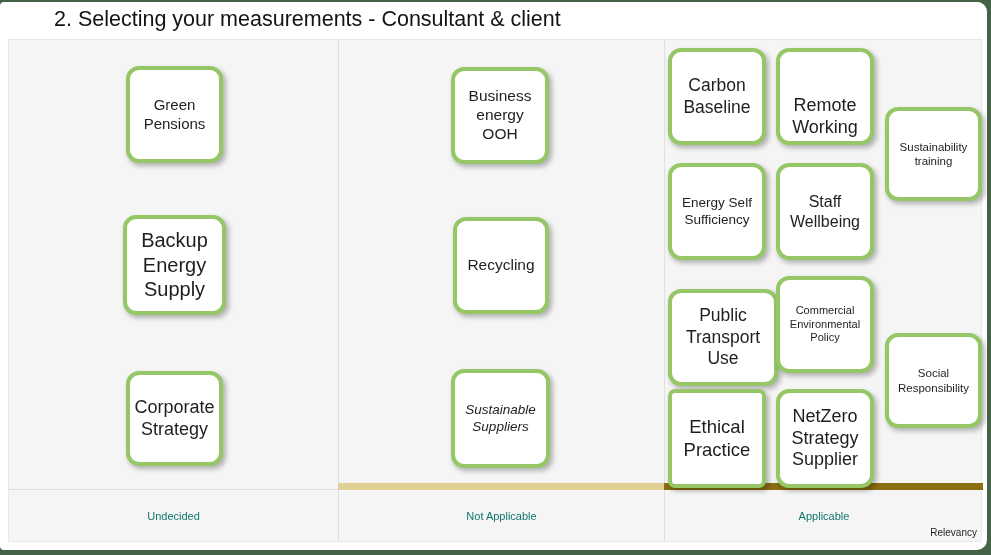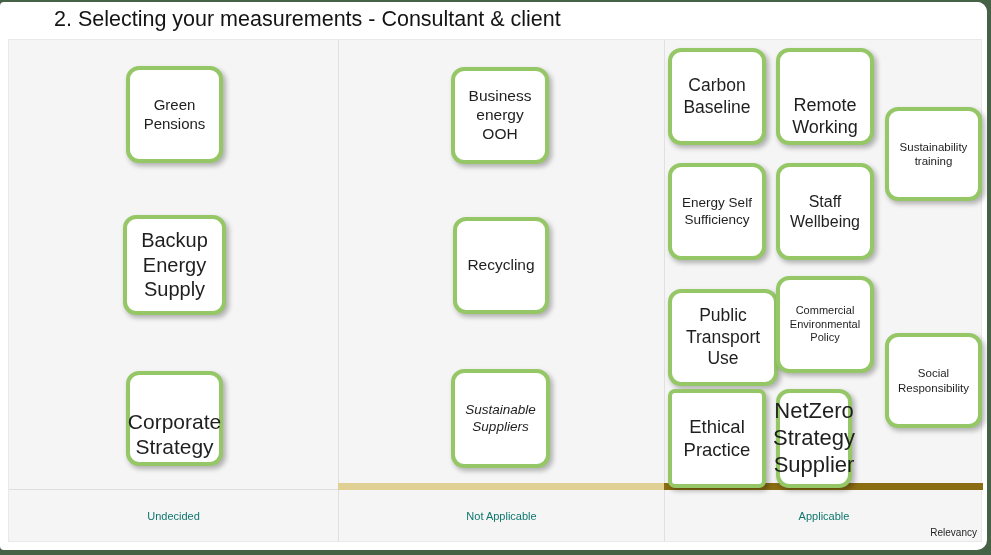--- a/index.html
+++ b/index.html
@@ -89,21 +89,21 @@
         </div>
       </div>
 
       <div id="cards">
           <div class="card" style="left: 117px; top: 26px; width: 97px; height: 97px; font-size: 15px;">
             <span>Green Pensions</span>
           </div>
           <div class="card" style="left: 114px; top: 175px; width: 103px; height: 100px; font-size: 20px;">
             <span>Backup Energy Supply</span>
           </div>
-          <div class="card" style="left: 117px; top: 331px; width: 97px; height: 95px; font-size: 21px; align-items: flex-end;">
+          <div class="card" style="left: 117px; top: 331px; width: 97px; height: 95px; font-size: 18px;">
             <span>Corporate Strategy</span>
           </div>
           <div class="card" style="left: 442px; top: 27px; width: 98px; height: 97px; font-size: 15.5px;">
             <span>Business energy OOH</span>
           </div>
           <div class="card" style="left: 444px; top: 177px; width: 96px; height: 97px; font-size: 15.5px;">
             <span>Recycling</span>
           </div>
           <div class="card" style="left: 442px; top: 329px; width: 99px; height: 99px; font-size: 13.5px; font-style: italic;">
             <span>Sustainable Suppliers</span>
@@ -128,19 +128,19 @@
           </div>
           <div class="card" style="left: 767px; top: 236px; width: 98px; height: 97px; font-size: 11px;">
             <span>Commercial Environmental Policy</span>
           </div>
           <div class="card" style="left: 876px; top: 293px; width: 97px; height: 95px; font-size: 11.5px;">
             <span>Social Responsibility</span>
           </div>
           <div class="card" style="left: 659px; top: 349px; width: 98px; height: 99px; font-size: 18.5px; border-radius: 7px;">
             <span>Ethical Practice</span>
           </div>
-          <div class="card" style="left: 767px; top: 349px; width: 76px; height: 99px; font-size: 22px;">
+          <div class="card" style="left: 767px; top: 349px; width: 98px; height: 99px; font-size: 18px;">
             <span>NetZero Strategy Supplier</span>
           </div>
         </div>
     </div>
   </div>
 </div>
 
 </body></html>

